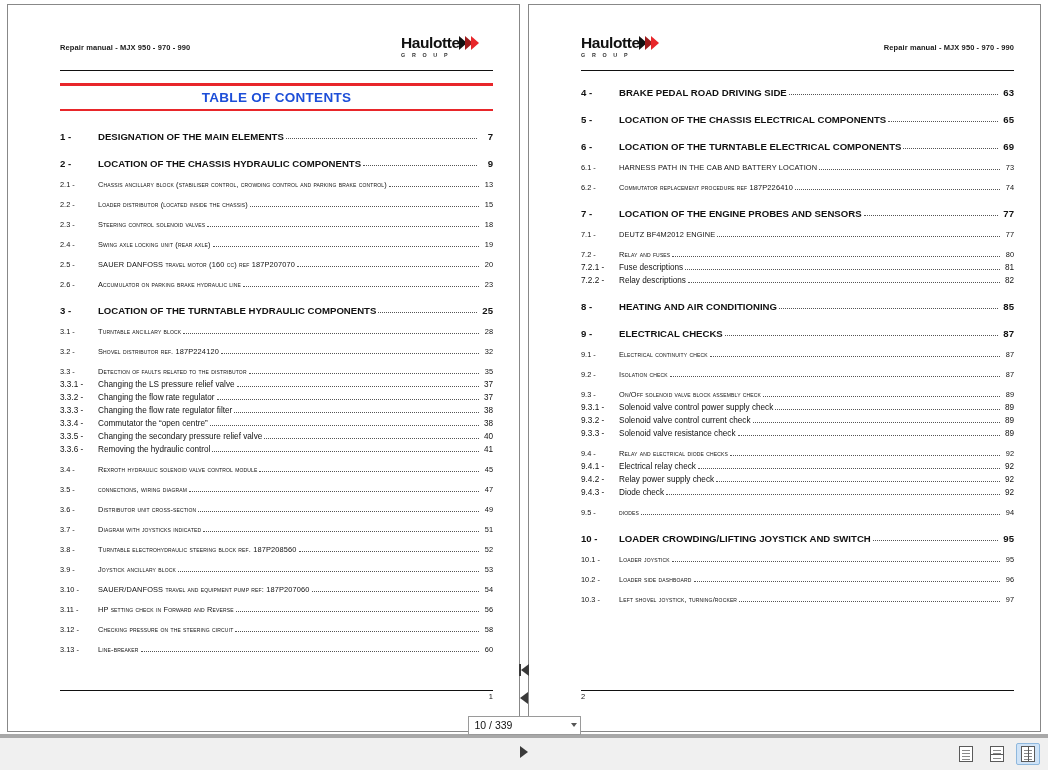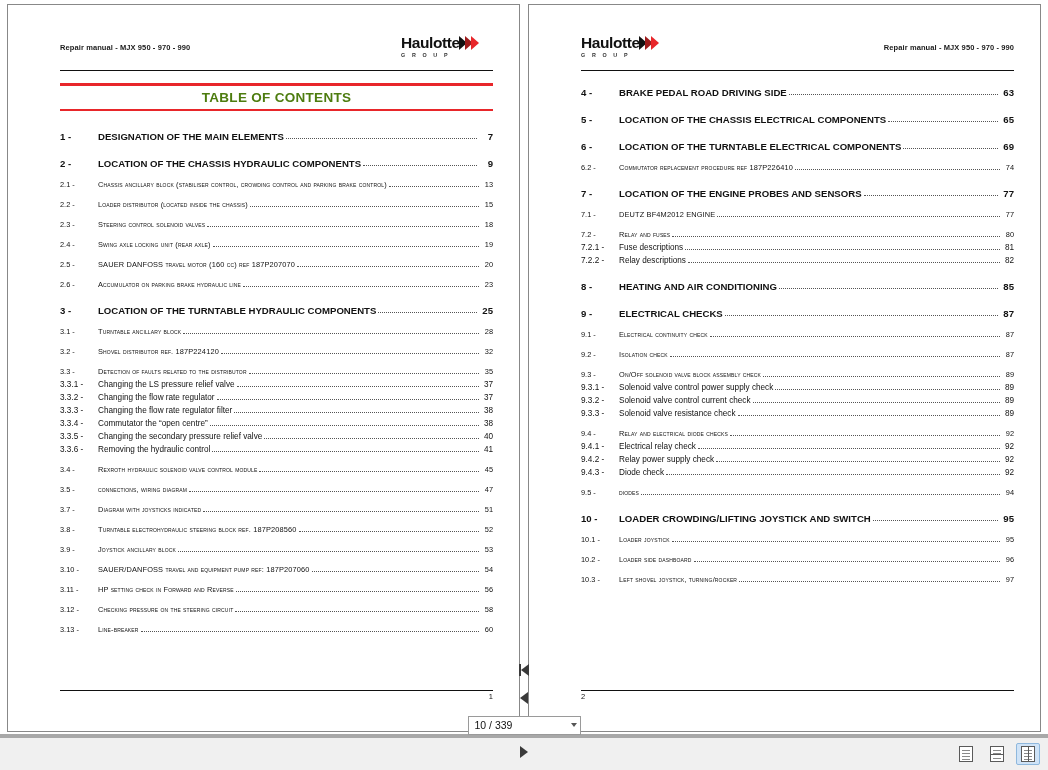--- a/index.html
+++ b/index.html
@@ -60,21 +60,21 @@
         border-left:8px solid #111;margin-left:-2px;}
   .chev.c2{border-left-color:#9e1b1b;}
   .chev.c3{border-left-color:#e8262a;}
 
   .hdr-rule{border-top:1.4px solid #111;margin-top:1px;}
 
   
   .toc-block{margin-top:12px;}
   .toc-bar{height:2.6px;background:#e8262a;}
   .toc-title{
-    text-align:center;color:#4d7c0f;font-weight:bold;
+    text-align:center;color:#1d4ed8;font-weight:bold;
     font-size:13.5px;letter-spacing:.3px;
     padding:4px 0 4px 0;
   }
   
   .entries{margin-top:20px;}
   .row{
     display:flex;align-items:flex-end;
     color:#111111;white-space:nowrap;
   }
   .num{flex:0 0 auto;}
@@ -305,20 +305,26 @@
             <span class="dots"></span>
             <span class="pg">45</span>
           </div>
           <div class="row lvl2">
             <span class="num">3.5 -</span>
             <span class="ttl">connections, wiring diagram</span>
             <span class="dots"></span>
             <span class="pg">47</span>
           </div>
           <div class="row lvl2">
+            <span class="num">3.6 -</span>
+            <span class="ttl">Distributor unit cross-section</span>
+            <span class="dots"></span>
+            <span class="pg">49</span>
+          </div>
+          <div class="row lvl2">
             <span class="num">3.7 -</span>
             <span class="ttl">Diagram with joysticks indicated</span>
             <span class="dots"></span>
             <span class="pg">51</span>
           </div>
           <div class="row lvl2">
             <span class="num">3.8 -</span>
             <span class="ttl">Turntable electrohydraulic steering block ref. 187P208560</span>
             <span class="dots"></span>
             <span class="pg">52</span>
@@ -395,20 +401,26 @@
             <span class="dots"></span>
             <span class="pg">65</span>
           </div>
           <div class="row lvl1">
             <span class="num">6 -</span>
             <span class="ttl">LOCATION OF THE TURNTABLE ELECTRICAL COMPONENTS</span>
             <span class="dots"></span>
             <span class="pg">69</span>
           </div>
           <div class="row lvl2">
+            <span class="num">6.1 -</span>
+            <span class="ttl">HARNESS PATH IN THE CAB AND BATTERY LOCATION</span>
+            <span class="dots"></span>
+            <span class="pg">73</span>
+          </div>
+          <div class="row lvl2">
             <span class="num">6.2 -</span>
             <span class="ttl">Commutator replacement procedure ref 187P226410</span>
             <span class="dots"></span>
             <span class="pg">74</span>
           </div>
           <div class="row lvl1">
             <span class="num">7 -</span>
             <span class="ttl">LOCATION OF THE ENGINE PROBES AND SENSORS</span>
             <span class="dots"></span>
             <span class="pg">77</span>

